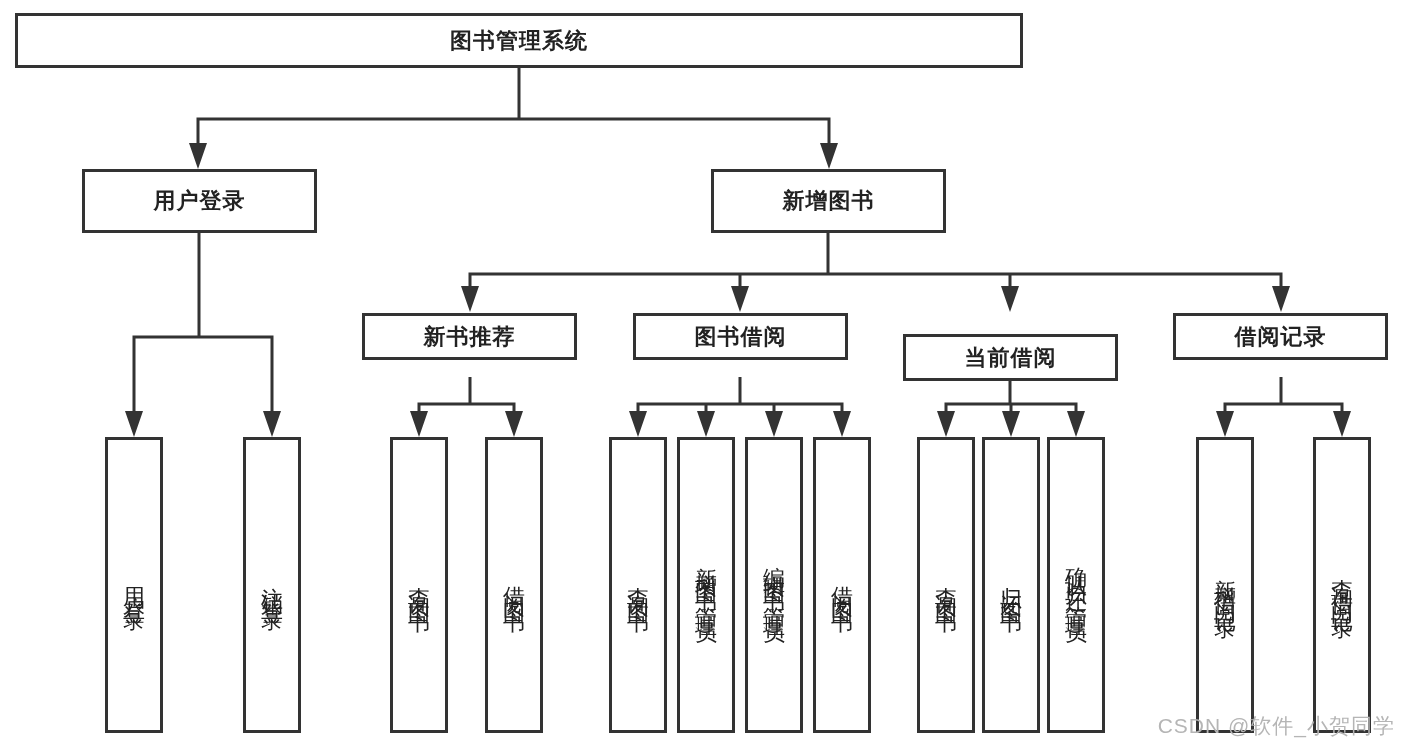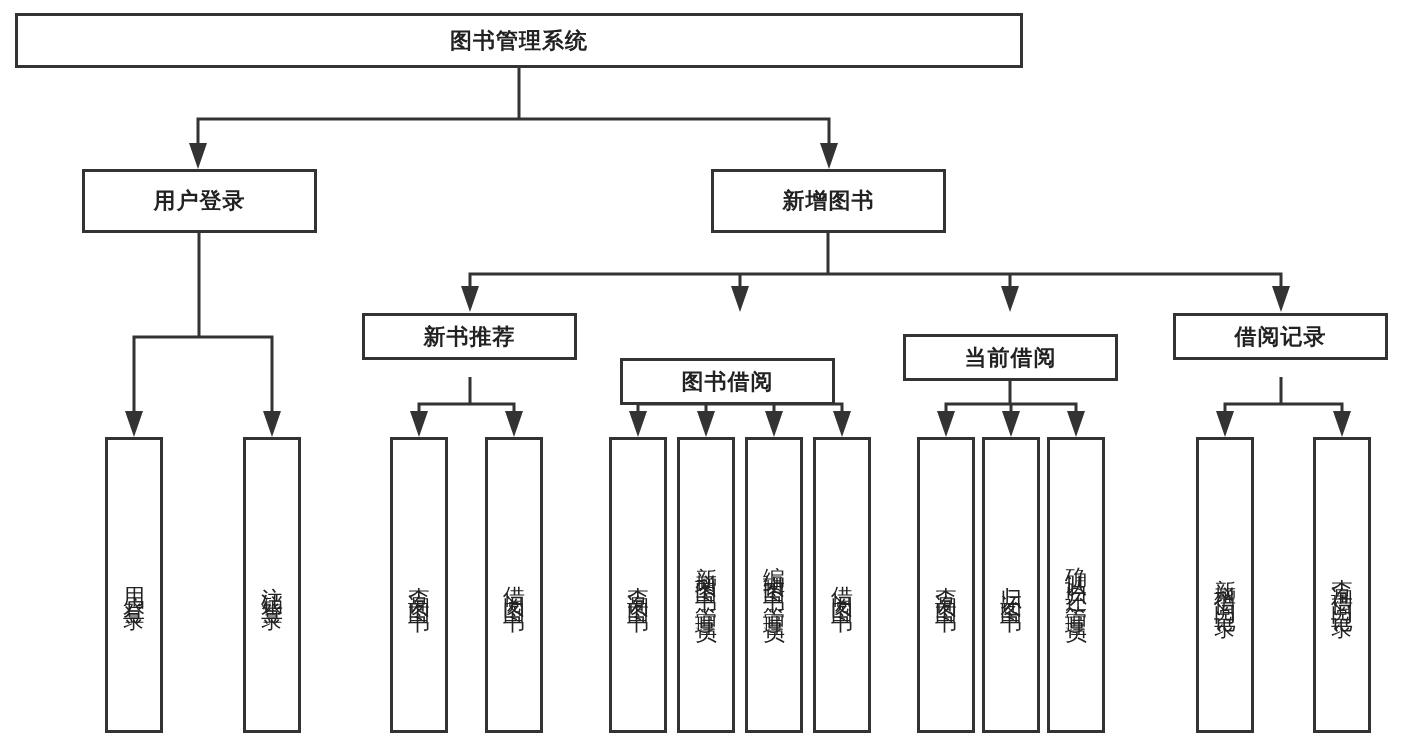--- a/index.html
+++ b/index.html
@@ -107,21 +107,21 @@
     <path class="connector-line" d="M1281 377 V404 M1225 404 H1342 M1225 402.5 V413 M1342 402.5 V413"></path>
     <path class="connector-arrowheads" d="M1216 411 H1234 L1225 437 Z M1333 411 H1351 L1342 437 Z"></path>
   </svg>
 
   <div class="node l0">图书管理系统</div>
 
   <div class="node l1" style="left:82px;">用户登录</div>
   <div class="node l1" style="left:711px;">新增图书</div>
 
   <div class="node l2" style="left:362px;">新书推荐</div>
-  <div class="node l2" style="left:620px;margin-top:45px;">图书借阅</div>
+  <div class="node l2" style="left:633px;">图书借阅</div>
   <div class="node l2" style="left:903px;margin-top:21px;">当前借阅</div>
   <div class="node l2" style="left:1173px;">借阅记录</div>
 
   <div class="vnode" style="left:105px;">用户登录</div>
   <div class="vnode" style="left:243px;">注销登录</div>
 
   <div class="vnode" style="left:390px;">查询图书</div>
   <div class="vnode" style="left:485px;">借阅图书</div>
 
   <div class="vnode" style="left:609px;">查询图书</div>
@@ -129,14 +129,15 @@
   <div class="vnode" style="left:745px;">编辑图书（管理员）</div>
   <div class="vnode" style="left:813px;">借阅图书</div>
 
   <div class="vnode" style="left:917px;">查询图书</div>
   <div class="vnode" style="left:982px;">归还图书</div>
   <div class="vnode" style="left:1047px;">确认归还（管理员）</div>
 
   <div class="vnode" style="left:1196px;">新增借阅记录</div>
   <div class="vnode" style="left:1313px;">查询借阅记录</div>
 
+  <div class="watermark">CSDN @软件_小贺同学</div>
 
 </div>
 
 </body></html>

